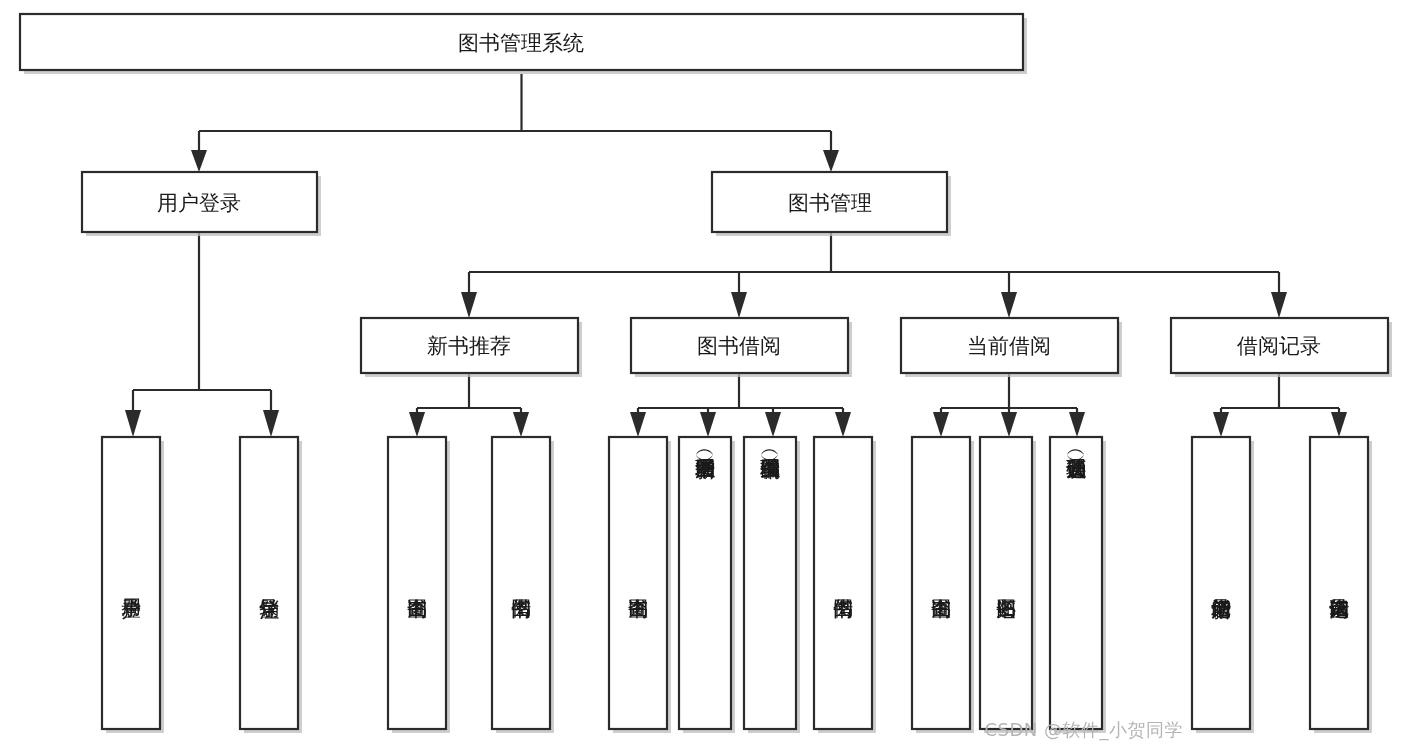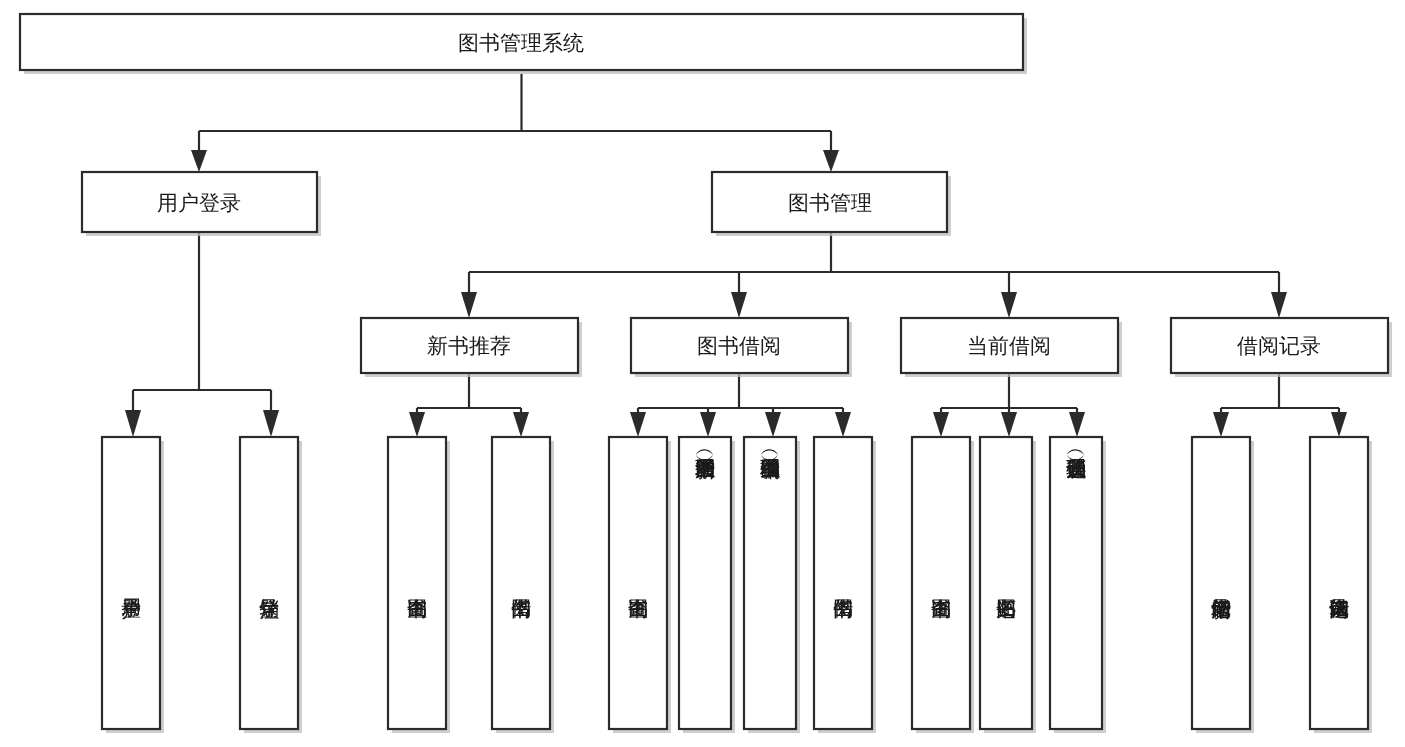--- a/index.html
+++ b/index.html
@@ -291,13 +291,14 @@
     <span>确认归还（管理员）</span>
   </div>
 
   <div class="vlabel" style="left:1192px; top:437px; width:58px; height:292px;">
     <span>新增借阅记录</span>
   </div>
   <div class="vlabel" style="left:1310px; top:437px; width:58px; height:292px;">
     <span>查询借阅记录</span>
   </div>
 
+  <div id="watermark">CSDN @软件_小贺同学</div>
 </div>
 
 </body></html>

